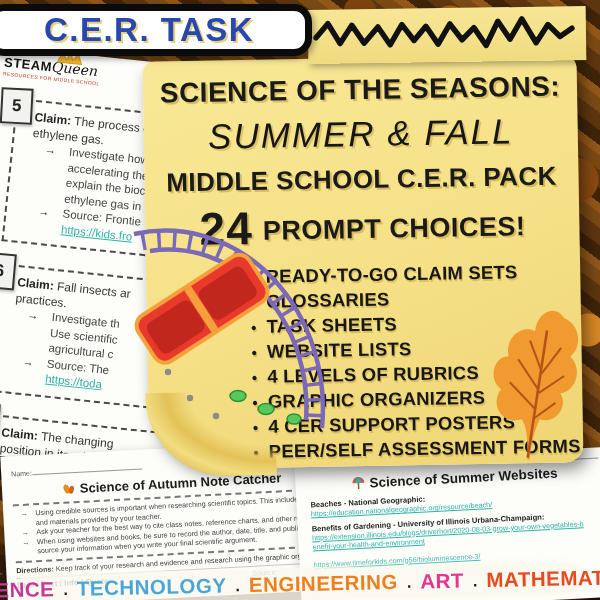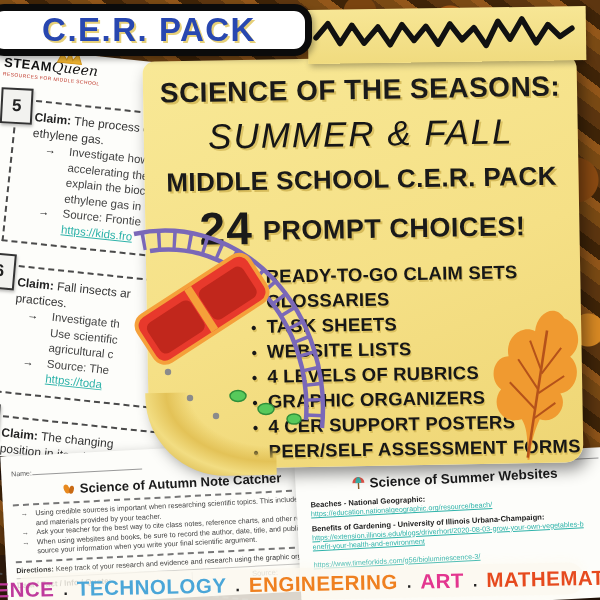--- a/index.html
+++ b/index.html
@@ -296,21 +296,21 @@
     </g>
   </svg>
 
   <div id="zigzag" class="abs">
     <svg width="278" height="54" viewBox="0 0 278 54">
       <polyline points="8,28 20,14 32,34 44,16 56,34 70,18 82,36 94,16 106,32 118,18 130,36 142,16 154,32 166,20 178,38 190,14 202,32 214,12 228,36 240,18 252,30 264,22" fill="none" stroke="#111" stroke-width="5.5" stroke-linecap="round" stroke-linejoin="round"></polyline>
     </svg>
   </div>
 
   <div id="badge" class="abs">
-    <span>C.E.R. PACK</span>
+    <span>C.E.R. TASK</span>
   </div>
 
   <div id="steam" class="abs">
     <span class="sw" style="color: rgb(191, 58, 156);">SCIENCE</span>
     <span class="sdot">.</span>
     <span class="sw" style="color: rgb(74, 166, 216);">TECHNOLOGY</span>
     <span class="sdot">.</span>
     <span class="sw" style="color: rgb(239, 128, 32);">ENGINEERING</span>
     <span class="sdot">.</span>
     <span class="sw" style="color: rgb(227, 54, 143);">ART</span>

